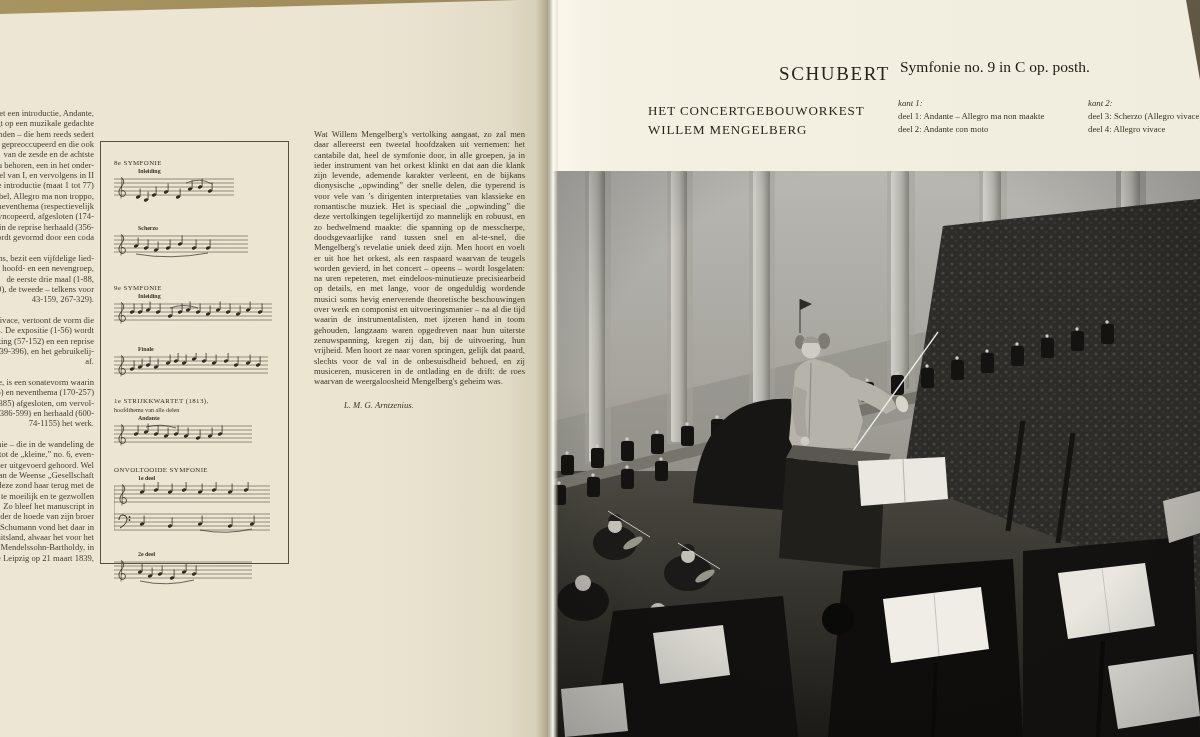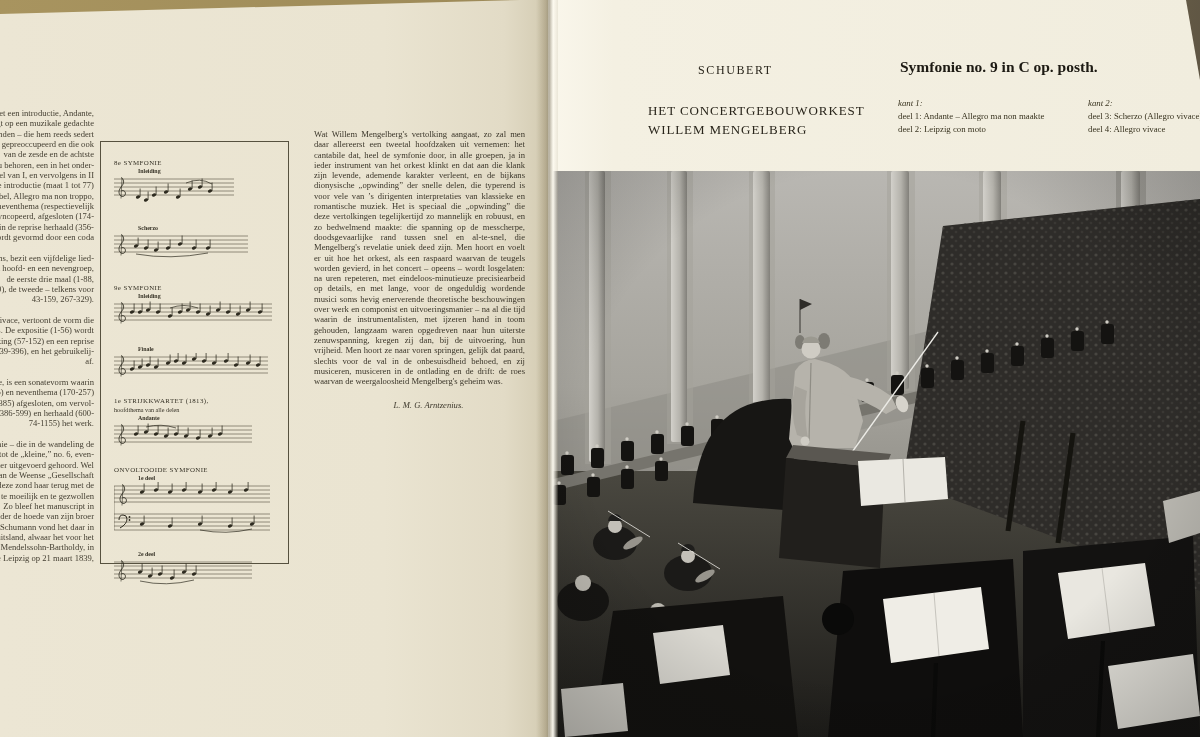--- a/index.html
+++ b/index.html
@@ -11,36 +11,36 @@
     background:linear-gradient(90deg,#ece6d4 0%,#eae4d1 70%,#e2dbc6 92%,#d3cbb2 100%);}
   .page-right{position:absolute;left:548px;top:0;width:652px;height:737px;
     background:linear-gradient(90deg,#faf7ec 0%,#f4f0e2 10%,#f1edde 100%);}
   .fold{position:absolute;left:536px;top:0;width:22px;height:737px;
     background:linear-gradient(90deg,rgba(110,95,60,0) 0%,rgba(110,95,60,0.30) 45%,rgba(70,60,35,0.38) 60%,rgba(253,250,240,0.95) 78%,rgba(150,140,110,0.15) 100%);}
   
   .clipcol{position:absolute;left:-78px;top:108px;width:172px;font-size:8.6px;line-height:10.35px;
     color:#433e31;text-align:right;white-space:pre-line;}
   .essay{position:absolute;left:290px;top:129px;width:211px;font-size:8.6px;line-height:10.3px;
     color:#3b362a;text-align:justify;margin-left:24px;}
-  .signature{margin-top:14px;text-align:center;padding-right:12px;font-style:italic;font-size:8.6px;color:#3b362a;padding-left:30px;}
+  .signature{margin-top:14px;text-align:left;padding-right:12px;font-style:italic;font-size:8.6px;color:#3b362a;padding-left:30px;}
   
   .musicbox{position:absolute;left:100px;top:141px;width:189px;height:423px;border:1px solid #56513f;
     box-sizing:border-box;padding:17px 12px 10px 13px;}
   .mx{margin-bottom:15px;}
   .mx-title{font-size:6.9px;letter-spacing:.4px;color:#363226;margin-bottom:2px;}
   .mx-sub{font-size:6.2px;color:#363226;}
   .mx-cap{font-size:5.9px;font-weight:bold;color:#363226;margin:2px 0 1px 24px;}
   .staff{display:block;}
   .sl{stroke:#45402f;stroke-width:.55;fill:none;}
   .nt{fill:#2e2b20;}
   .slur{stroke:#2e2b20;fill:none;stroke-width:.7;}
   
-  .composer{position:absolute;left:150px;top:63px;width:192px;
-    font-size:12px;letter-spacing:1.6px;color:#29251b;}
-  .worktitle{position:absolute;left:352px;top:58px;width:260px;font-size:15.5px;font-weight:bold;color:#1d1a13;}
+  .composer{position:absolute;left:150px;top:63px;width:192px;text-align:right;
+    font-size:19px;letter-spacing:1.6px;color:#29251b;}
+  .worktitle{position:absolute;left:352px;top:58px;width:260px;font-size:15.5px;font-weight:normal;color:#1d1a13;}
   .orchestra{position:absolute;left:100px;top:101px;width:242px;text-align:left;
     font-size:13px;letter-spacing:.9px;color:#29251b;line-height:19px;}
   .sideblock{position:absolute;top:97px;font-size:8.8px;color:#38331f;line-height:13px;}
   .side1{left:350px;width:190px;}
   .side2{left:540px;width:130px;}
   .kant{font-style:italic;margin-bottom:0;}
   
   .photo{position:absolute;left:553px;top:171px;width:647px;height:566px;overflow:hidden;
     box-shadow:inset 0 0 0 1px rgba(45,42,35,.45);}
 </style>
@@ -278,21 +278,21 @@
   <div class="page-right">
     <div class="composer">SCHUBERT</div>
     <div class="worktitle">Symfonie no. 9 in C op. posth.</div>
     <div class="orchestra">
       <div>HET CONCERTGEBOUWORKEST</div>
       <div>WILLEM MENGELBERG</div>
     </div>
     <div class="sideblock side1">
       <div class="kant">kant 1:</div>
       <div>deel 1:  Andante – Allegro ma non maakte</div>
-      <div>deel 2:  Leipzig con moto</div>
+      <div>deel 2:  Andante con moto</div>
     </div>
     <div class="sideblock side2">
       <div class="kant">kant 2:</div>
       <div>deel 3:  Scherzo (Allegro vivace)</div>
       <div>deel 4:  Allegro vivace</div>
     </div>
   </div>
 
   <div class="photo">
     <svg width="647" height="566" viewBox="0 0 647 566" preserveAspectRatio="none">

